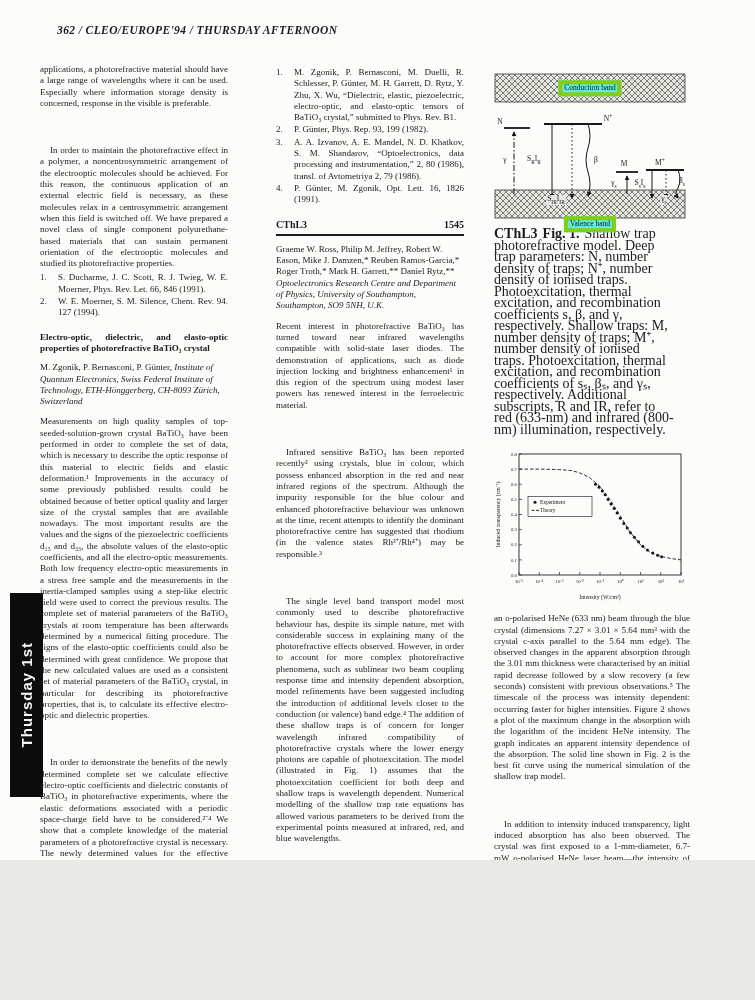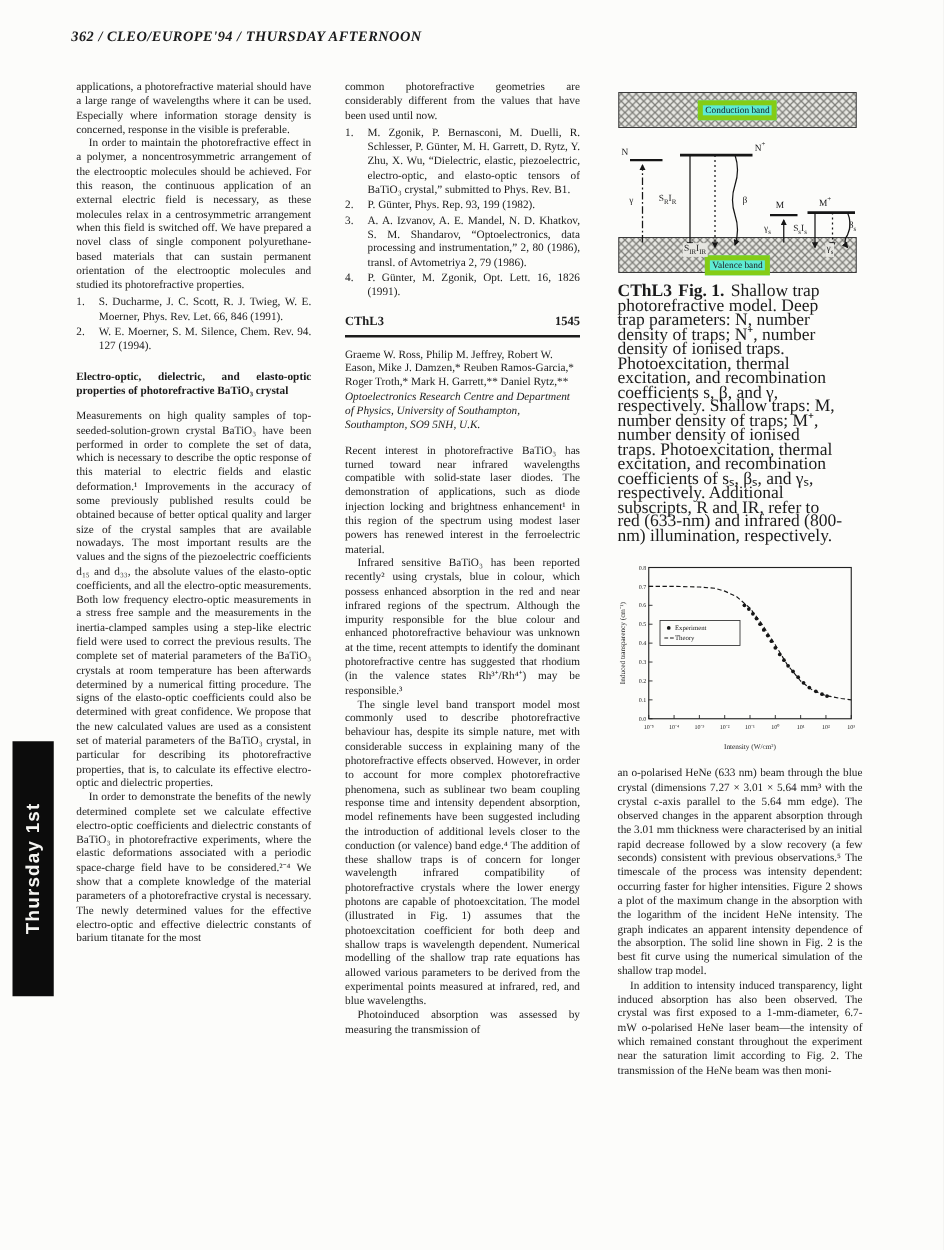--- a/index.html
+++ b/index.html
@@ -1,24 +1,24 @@
 <!DOCTYPE html>
 <html><head>
 <meta charset="utf-8">
 <style>
   html,body{margin:0;padding:0;background:#e9e9e6;}
-  .page{position:relative;width:755px;height:1000px;margin:0 auto;background:#fcfcfa;
+  .page{position:relative;width:755px;height:860px;margin:0 auto;background:#fcfcfa;
         overflow:hidden;font-family:"Liberation Serif",serif;color:#1b1b1b;}
   .page-header{position:absolute;left:57px;top:24px;font-size:11.5px;font-weight:bold;
         font-style:italic;letter-spacing:.4px;white-space:nowrap;}
   .col{position:absolute;top:64px;width:188px;font-size:9px;line-height:11.3px;
         text-align:justify;}
-  .col1{left:61px;} .col2{left:276px;} .col3{left:494px;width:196px;}
+  .col1{left:40px;} .col2{left:276px;} .col3{left:494px;width:196px;}
   .para{margin:0;}
-  .indent{text-indent:10px;}
+  .indent{text-indent:10px;margin-top:36px;}
   .refs{margin-top:3px;}
   .ref{display:flex;margin-top:1px;}
   .ref-num{width:18px;flex:none;}
   .ref-body{flex:1;text-align:justify;}
   .session{margin-top:13px;}
   .session-row{display:flex;justify-content:space-between;font-weight:bold;font-size:10px;
         padding-bottom:4px;border-bottom:2px solid #1d1d1d;}
   .session-title{font-weight:bold;margin-top:7px;}
   .session-authors{margin-top:8px;text-align:left;}
   .affil{font-style:italic;text-align:center;}
@@ -59,31 +59,32 @@
           <span class="ref-num">1.</span>
           <span class="ref-body">S. Ducharme, J. C. Scott, R. J. Twieg, W. E. Moerner, Phys. Rev. Let. 66, 846 (1991).</span>
         </div>
         <div class="ref">
           <span class="ref-num">2.</span>
           <span class="ref-body">W. E. Moerner, S. M. Silence, Chem. Rev. 94. 127 (1994).</span>
         </div>
       </div>
     <div class="session">
       <div class="session-title">Electro-optic, dielectric, and elasto-optic properties of photorefractive BaTiO₃ crystal</div>
+      <div class="session-authors">
+        <span>M. Zgonik, P. Bernasconi, P. Günter,</span>
+        <span class="affil">Institute of Quantum Electronics, Swiss Federal Institute of Technology, ETH-Hönggerberg, CH-8093 Zürich, Switzerland</span>
+      </div>
     </div>
     <div class="body-start">
         <p class="para">Measurements on high quality samples of top-seeded-solution-grown crystal BaTiO₃ have been performed in order to complete the set of data, which is necessary to describe the optic response of this material to electric fields and elastic deformation.¹ Improvements in the accuracy of some previously published results could be obtained because of better optical quality and larger size of the crystal samples that are available nowadays. The most important results are the values and the signs of the piezoelectric coefficients d₁₅ and d₃₃, the absolute values of the elasto-optic coefficients, and all the electro-optic measurements. Both low frequency electro-optic measurements in a stress free sample and the measurements in the inertia-clamped samples using a step-like electric field were used to correct the previous results. The complete set of material parameters of the BaTiO₃ crystals at room temperature has been afterwards determined by a numerical fitting procedure. The signs of the elasto-optic coefficients could also be determined with great confidence. We propose that the new calculated values are used as a consistent set of material parameters of the BaTiO₃ crystal, in particular for describing its photorefractive properties, that is, to calculate its effective electro-optic and dielectric properties.</p>
         <p class="para indent">In order to demonstrate the benefits of the newly determined complete set we calculate effective electro-optic coefficients and dielectric constants of BaTiO₃ in photorefractive experiments, where the elastic deformations associated with a periodic space-charge field have to be considered.²⁻⁴ We show that a complete knowledge of the material parameters of a photorefractive crystal is necessary. The newly determined values for the effective electro-optic and effective dielectric constants of barium titanate for the most</p>
       </div>
   </div>
 
   <div class="col col2">
-    <div>
-        <p class="para">common photorefractive geometries are considerably different from the values that have been used until now.</p>
-      </div>
     <div class="refs">
         <div class="ref">
           <span class="ref-num">1.</span>
           <span class="ref-body">M. Zgonik, P. Bernasconi, M. Duelli, R. Schlesser, P. Günter, M. H. Garrett, D. Rytz, Y. Zhu, X. Wu, “Dielectric, elastic, piezoelectric, electro-optic, and elasto-optic tensors of BaTiO₃ crystal,” submitted to Phys. Rev. B1.</span>
         </div>
         <div class="ref">
           <span class="ref-num">2.</span>
           <span class="ref-body">P. Günter, Phys. Rep. 93, 199 (1982).</span>
         </div>
         <div class="ref">
@@ -144,21 +145,21 @@
           <path d="M78 52 L78 126" stroke-dasharray="1.5 2.5" marker-end="url(#arr)"></path>
           <path d="M94 52 q4 12 0 24 q-4 12 0 24 q4 12 0 24" marker-end="url(#arr)"></path>
           <path d="M133 122 L133 104" marker-end="url(#arr)"></path>
           <path d="M158 98 L158 126" marker-end="url(#arr)"></path>
           <path d="M172 98 L172 126" stroke-dasharray="1.5 2.5" marker-end="url(#arr)"></path>
           <path d="M184 98 q4 9 0 18 q-4 5 0 10" marker-end="url(#arr)"></path>
         </g>
       </svg>
       <div id="fig1-labels">
           <span class="fig1-label chip" style="left: 96px; top: 16px;">Conduction band</span>
-          <span class="fig1-label chip" style="left: 96px; top: 140px;">Valence band</span>
+          <span class="fig1-label chip" style="left: 96px; top: 152px;">Valence band</span>
           <span class="fig1-label" style="left: 6px; top: 50px;">N</span>
           <span class="fig1-label" style="left: 114px; top: 46px;">N<sup>+</sup></span>
           <span class="fig1-label" style="left: 11px; top: 88px;">γ</span>
           <span class="fig1-label" style="left: 40px; top: 88px;">S<sub>R</sub>I<sub>R</sub></span>
           <span class="fig1-label" style="left: 102px; top: 88px;">β</span>
           <span class="fig1-label" style="left: 130px; top: 92px;">M</span>
           <span class="fig1-label" style="left: 120px; top: 112px;">γ<sub>s</sub></span>
           <span class="fig1-label" style="left: 166px; top: 90px;">M<sup>+</sup></span>
           <span class="fig1-label" style="left: 146px; top: 112px;">S<sub>s</sub>I<sub>s</sub></span>
           <span class="fig1-label" style="left: 188px; top: 110px;">β<sub>s</sub></span>

